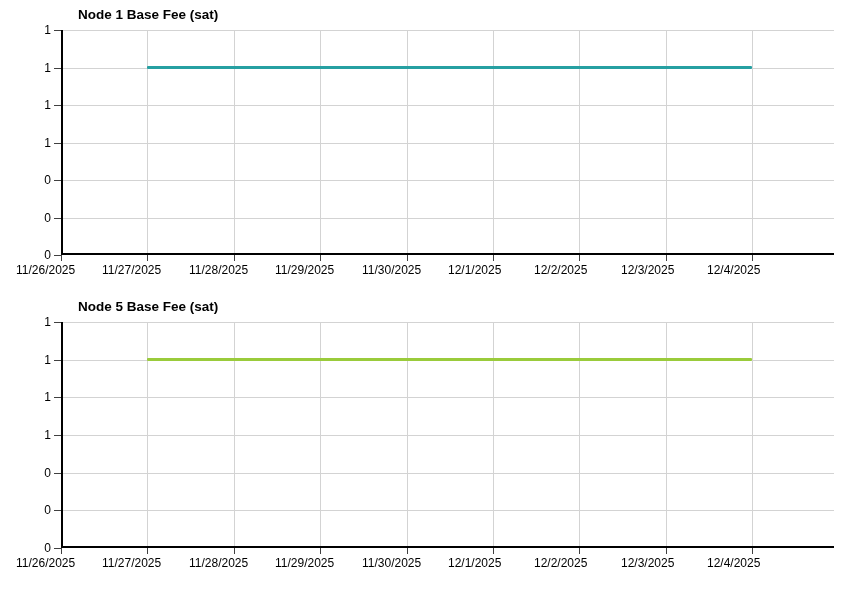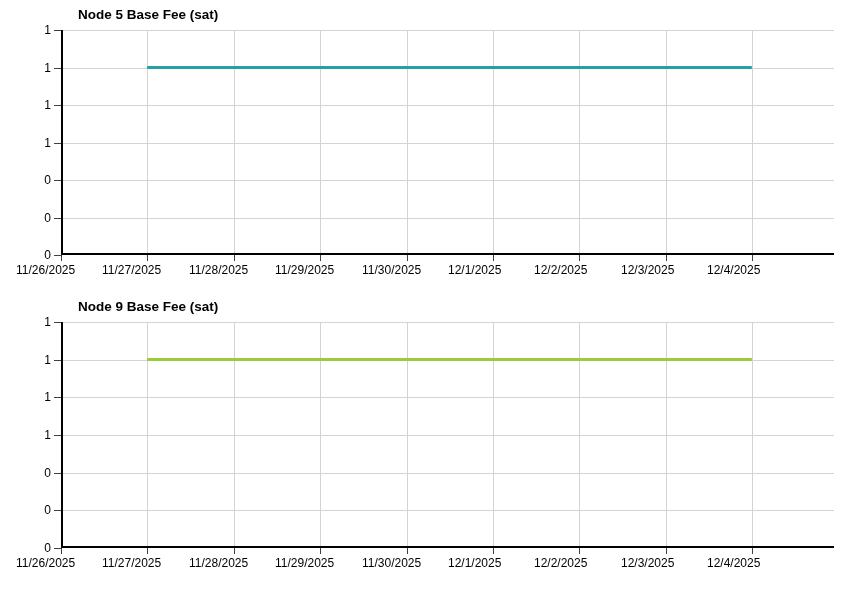--- a/index.html
+++ b/index.html
@@ -48,21 +48,21 @@
     line-height: 15px;
     white-space: nowrap;
   }
 </style>
 </head>
 <body>
 
 <div id="stage">
 
   <section>
-    <h2 class="chart-title" id="title-0" style="top:7px">Node 5 Base Fee (sat)</h2>
+    <h2 class="chart-title" id="title-0" style="top:7px">Node 1 Base Fee (sat)</h2>
     <div class="plot" id="plot-0" style="left: 61px; top: 30px; width: 773px; height: 225px;">
         <div class="tick" style="left: 0px; top: 225px; width: 1px; height: 6px;"></div>
         <div class="xlab" style="left: -45px; top: 233px; width: 90px;">11/26/2025</div>
         <div class="grid" style="left: 86px; top: 0px; width: 1px; height: 225px;"></div>
         <div class="tick" style="left: 86px; top: 225px; width: 1px; height: 6px;"></div>
         <div class="xlab" style="left: 41px; top: 233px; width: 90px;">11/27/2025</div>
         <div class="grid" style="left: 173px; top: 0px; width: 1px; height: 225px;"></div>
         <div class="tick" style="left: 173px; top: 225px; width: 1px; height: 6px;"></div>
         <div class="xlab" style="left: 128px; top: 233px; width: 90px;">11/28/2025</div>
         <div class="grid" style="left: 259px; top: 0px; width: 1px; height: 225px;"></div>
@@ -103,21 +103,21 @@
         <div class="ylab" style="left: -46px; top: 180px; width: 36px;">0</div>
         <div class="tick" style="left: -7px; top: 225px; width: 7px; height: 1px;"></div>
         <div class="ylab" style="left: -46px; top: 217px; width: 36px;">0</div>
         <div class="axis" style="left: 0px; top: 0px; width: 2px; height: 225px;"></div>
         <div class="axis" style="left: 0px; top: 223px; width: 773px; height: 2px;"></div>
         <div class="series" style="left: 86px; top: 36px; width: 605px; height: 3px; background: rgb(38, 160, 162);"></div>
       </div>
   </section>
 
   <section>
-    <h2 class="chart-title" id="title-1" style="top:299px">Node 9 Base Fee (sat)</h2>
+    <h2 class="chart-title" id="title-1" style="top:299px">Node 5 Base Fee (sat)</h2>
     <div class="plot" id="plot-1" style="left: 61px; top: 322px; width: 773px; height: 226px;">
         <div class="tick" style="left: 0px; top: 226px; width: 1px; height: 6px;"></div>
         <div class="xlab" style="left: -45px; top: 234px; width: 90px;">11/26/2025</div>
         <div class="grid" style="left: 86px; top: 0px; width: 1px; height: 226px;"></div>
         <div class="tick" style="left: 86px; top: 226px; width: 1px; height: 6px;"></div>
         <div class="xlab" style="left: 41px; top: 234px; width: 90px;">11/27/2025</div>
         <div class="grid" style="left: 173px; top: 0px; width: 1px; height: 226px;"></div>
         <div class="tick" style="left: 173px; top: 226px; width: 1px; height: 6px;"></div>
         <div class="xlab" style="left: 128px; top: 234px; width: 90px;">11/28/2025</div>
         <div class="grid" style="left: 259px; top: 0px; width: 1px; height: 226px;"></div>

